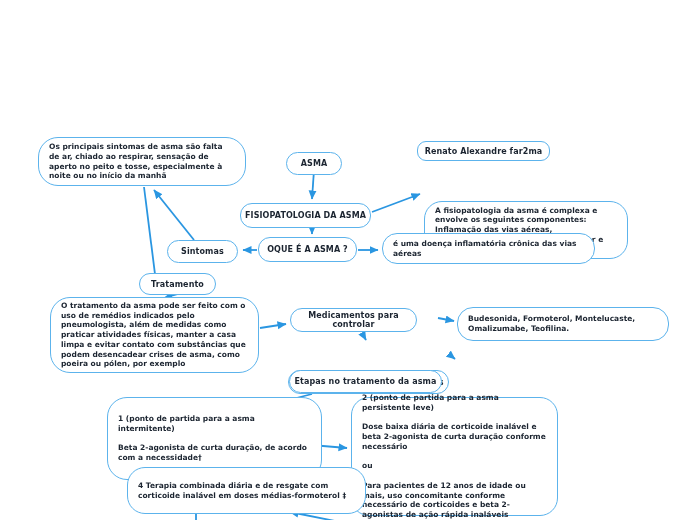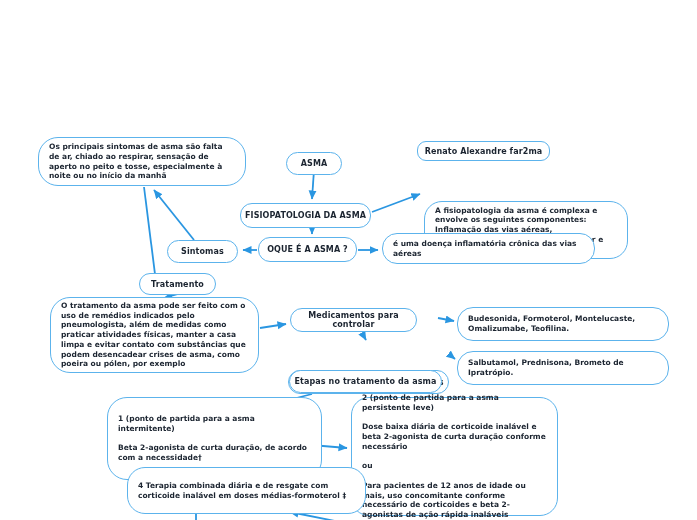--- a/index.html
+++ b/index.html
@@ -106,23 +106,20 @@
   </div>
 
   <div class="node box" style="left:457px;top:307px;width:212px;height:34px;border-radius:16px;">
     <span>Budesonida, Formoterol, Montelucaste, Omalizumabe, Teofilina.</span>
   </div>
 
   <div class="node pill" style="left:288px;top:342px;width:161px;height:24px;margin-top:28px;">
     <span>Medicamentos para tratar crises</span>
   </div>
 
-  <div class="node box" style="left:457px;top:351px;width:212px;height:34px;border-radius:16px;">
-    <span>Salbutamol,  Prednisona, Brometo de Ipratrópio.</span>
-  </div>
 
   <div class="node pill" style="left:289px;top:370px;width:153px;height:23px;">
     <span>Etapas no tratamento da asma</span>
   </div>
 
   <div class="node box r20" style="left:75px;top:397px;width:215px;height:83px;margin-left:32px;">
     <span>1 (ponto de partida para a asma intermitente)
 
 Beta 2-agonista de curta duração, de acordo com a necessidade†</span>
   </div>

